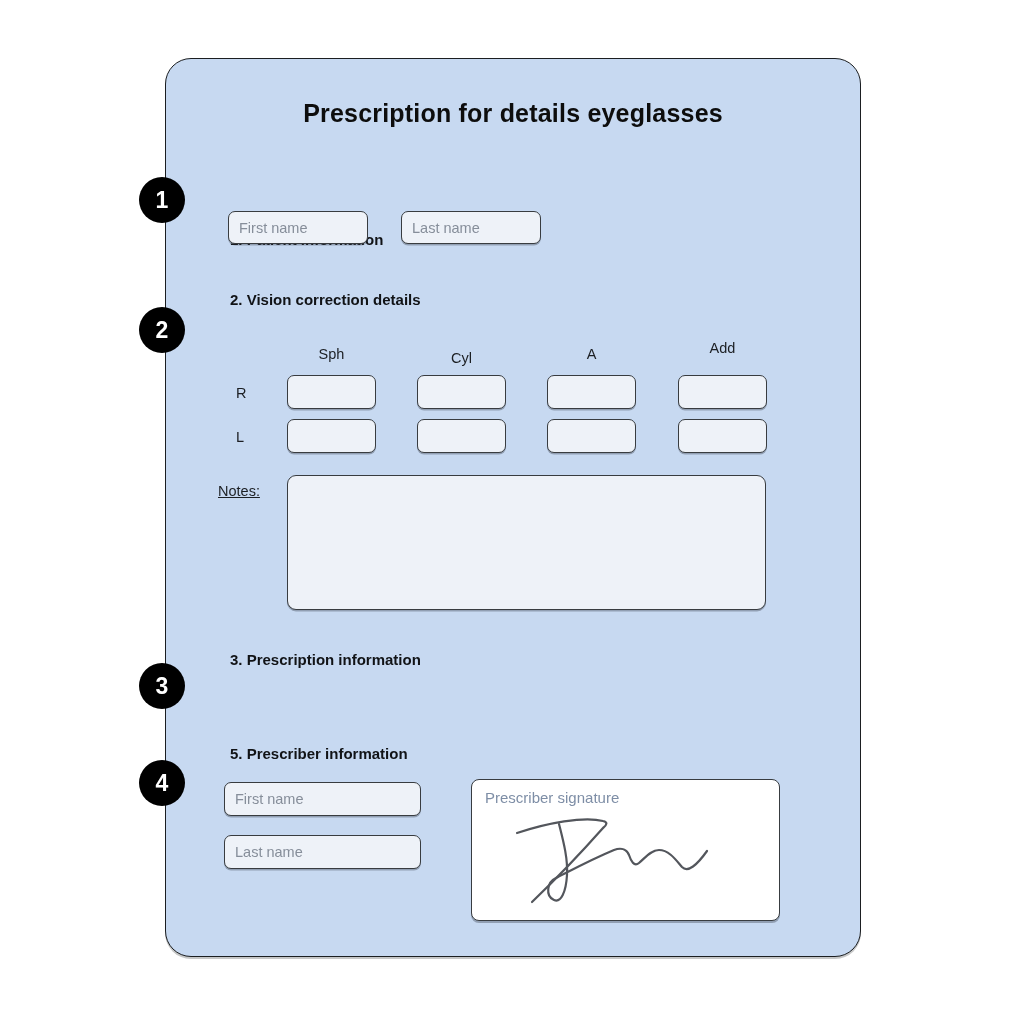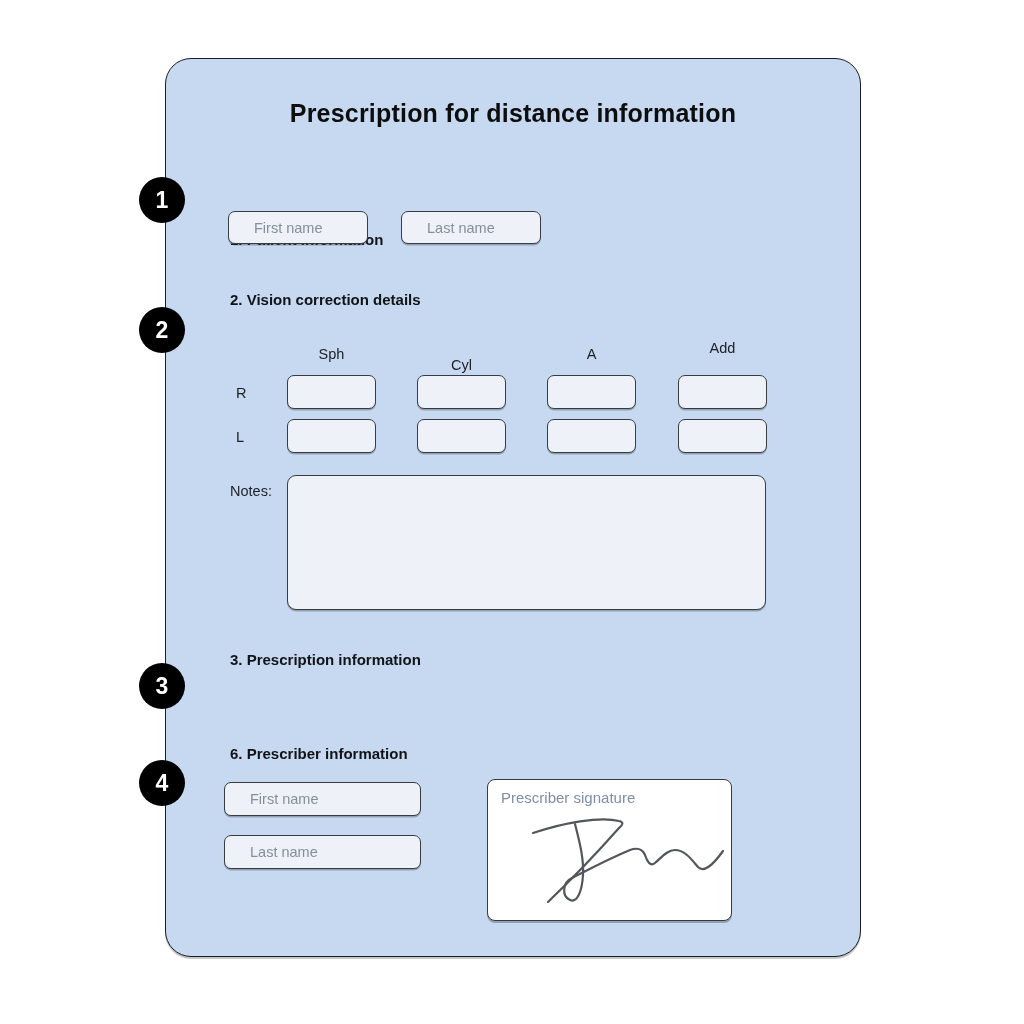--- a/index.html
+++ b/index.html
@@ -28,89 +28,89 @@
     letter-spacing: 0.2px;
   }
 
   .sec-heading {
     position: absolute; font-size: 15px; font-weight: bold; color: #111316; white-space: nowrap;
   }
 
   .field {
     position: absolute; background: #eef2f8; border: 1.6px solid #383c40; border-radius: 7px;
     font-family: "Liberation Sans", sans-serif; font-size: 14.5px; color: #333;
-    padding: 0 25px; outline: none; box-shadow: 0 1.5px 0 rgba(45,52,62,0.35);
+    padding: 0 10px; outline: none; box-shadow: 0 1.5px 0 rgba(45,52,62,0.35);
   }
   .field::placeholder { color: #868e9a; opacity: 1; }
 
   .col-label, .row-label, .notes-label {
     position: absolute; font-size: 14.5px; color: #1c1f23; white-space: nowrap;
   }
   .col-label { width: 89px; text-align: center; }
 
   .notes-area {
     position: absolute; left: 121px; top: 416px; width: 479px; height: 135px;
     background: #eef2f8; border: 1.6px solid #383c40; border-radius: 9px;
     resize: none; outline: none; box-shadow: 0 1.5px 0 rgba(45,52,62,0.35);
     font-family: "Liberation Sans", sans-serif; font-size: 14px; color: #333; padding: 8px 10px;
   }
 
   .signature-box {
-    position: absolute; left: 321px; top: 720px; width: 245px; height: 142px;
+    position: absolute; left: 305px; top: 720px; width: 309px; height: 142px;
     background: #ffffff; border: 1.6px solid #383c40; border-radius: 8px;
     box-shadow: 0 2px 0 rgba(45,52,62,0.35);
   }
   .signature-label {
     position: absolute; left: 13px; top: 9px; font-size: 15px; color: #7e8ea6; white-space: nowrap;
   }
   .signature-svg { position: absolute; left: 0; top: 0; width: 287px; height: 142px; }
 </style>
 </head>
 <body>
 
 <div class="canvas">
 
   <div class="step-badge step-1">1</div>
   <div class="step-badge step-2">2</div>
   <div class="step-badge step-3">3</div>
   <div class="step-badge step-4">4</div>
 
   <div class="panel">
 
-    <div class="form-title">Prescription for distance information</div>
+    <div class="form-title">Prescription for details eyeglasses</div>
 
     <div class="sec-heading" style="left:64px; top:172px;">1. Patient information</div>
     <input class="field" style="left: 62px; top: 152px; width: 140px; height: 33px;" placeholder="First name">
     <input class="field" style="left: 235px; top: 152px; width: 140px; height: 33px;" placeholder="Last name">
 
     <div class="sec-heading" style="left:64px; top:232px;">2. Vision correction details</div>
 
     <div class="col-label" style="left:121px; top:287px;">Sph</div>
-    <div class="col-label" style="left:251px; top:298px;">Cyl</div>
+    <div class="col-label" style="left:251px; top:291px;">Cyl</div>
     <div class="col-label" style="left:381px; top:287px;">A</div>
     <div class="col-label" style="left:512px; top:281px;">Add</div>
 
     <div class="row-label" style="left:70px; top:326px;">R</div>
     <input class="field" style="left: 121px; top: 316px; width: 89px; height: 34px;">
     <input class="field" style="left: 251px; top: 316px; width: 89px; height: 34px;">
     <input class="field" style="left: 381px; top: 316px; width: 89px; height: 34px;">
     <input class="field" style="left: 512px; top: 316px; width: 89px; height: 34px;">
 
     <div class="row-label" style="left:70px; top:370px;">L</div>
     <input class="field" style="left: 121px; top: 360px; width: 89px; height: 34px;">
     <input class="field" style="left: 251px; top: 360px; width: 89px; height: 34px;">
     <input class="field" style="left: 381px; top: 360px; width: 89px; height: 34px;">
     <input class="field" style="left: 512px; top: 360px; width: 89px; height: 34px;">
 
-    <div class="notes-label" style="left:64px; top:424px;">Notes:</div>
+    <div class="notes-label" style="left:52px; top:424px;text-decoration:underline;">Notes:</div>
     <textarea class="notes-area" style=""></textarea>
 
     <div class="sec-heading" style="left:64px; top:582px;margin-top:10px;">3. Prescription information</div>
 
-    <div class="sec-heading" style="left:64px; top:686px;">6. Prescriber information</div>
+    <div class="sec-heading" style="left:64px; top:686px;">5. Prescriber information</div>
     <input class="field" style="left: 58px; top: 723px; width: 197px; height: 34px;" placeholder="First name">
     <input class="field" style="left: 58px; top: 776px; width: 197px; height: 34px;" placeholder="Last name">
 
     <div class="signature-box">
       <div class="signature-label">Prescriber signature</div>
       <svg class="signature-svg" viewBox="0 0 287 142" aria-hidden="true">
         <path d="M 45,53 C 75,43 112,36 131,41 C 136,42 135,45 131,48 C 108,74 85,98 60,122" fill="none" stroke="#53565c" stroke-width="2.2" stroke-linecap="round"></path>
         <path d="M 87,44 C 91,60 96,78 95,95 C 94,112 89,123 82,120 C 73,116 75,102 84,98
                  C 96,92 118,80 142,70 C 150,67 155,70 157,75 C 159,81 162,87 167,83
                  C 173,78 179,70 187,70 C 197,70 204,80 210,87 C 216,93 225,85 235,71" fill="none" stroke="#53565c" stroke-width="2.2" stroke-linecap="round"></path>

